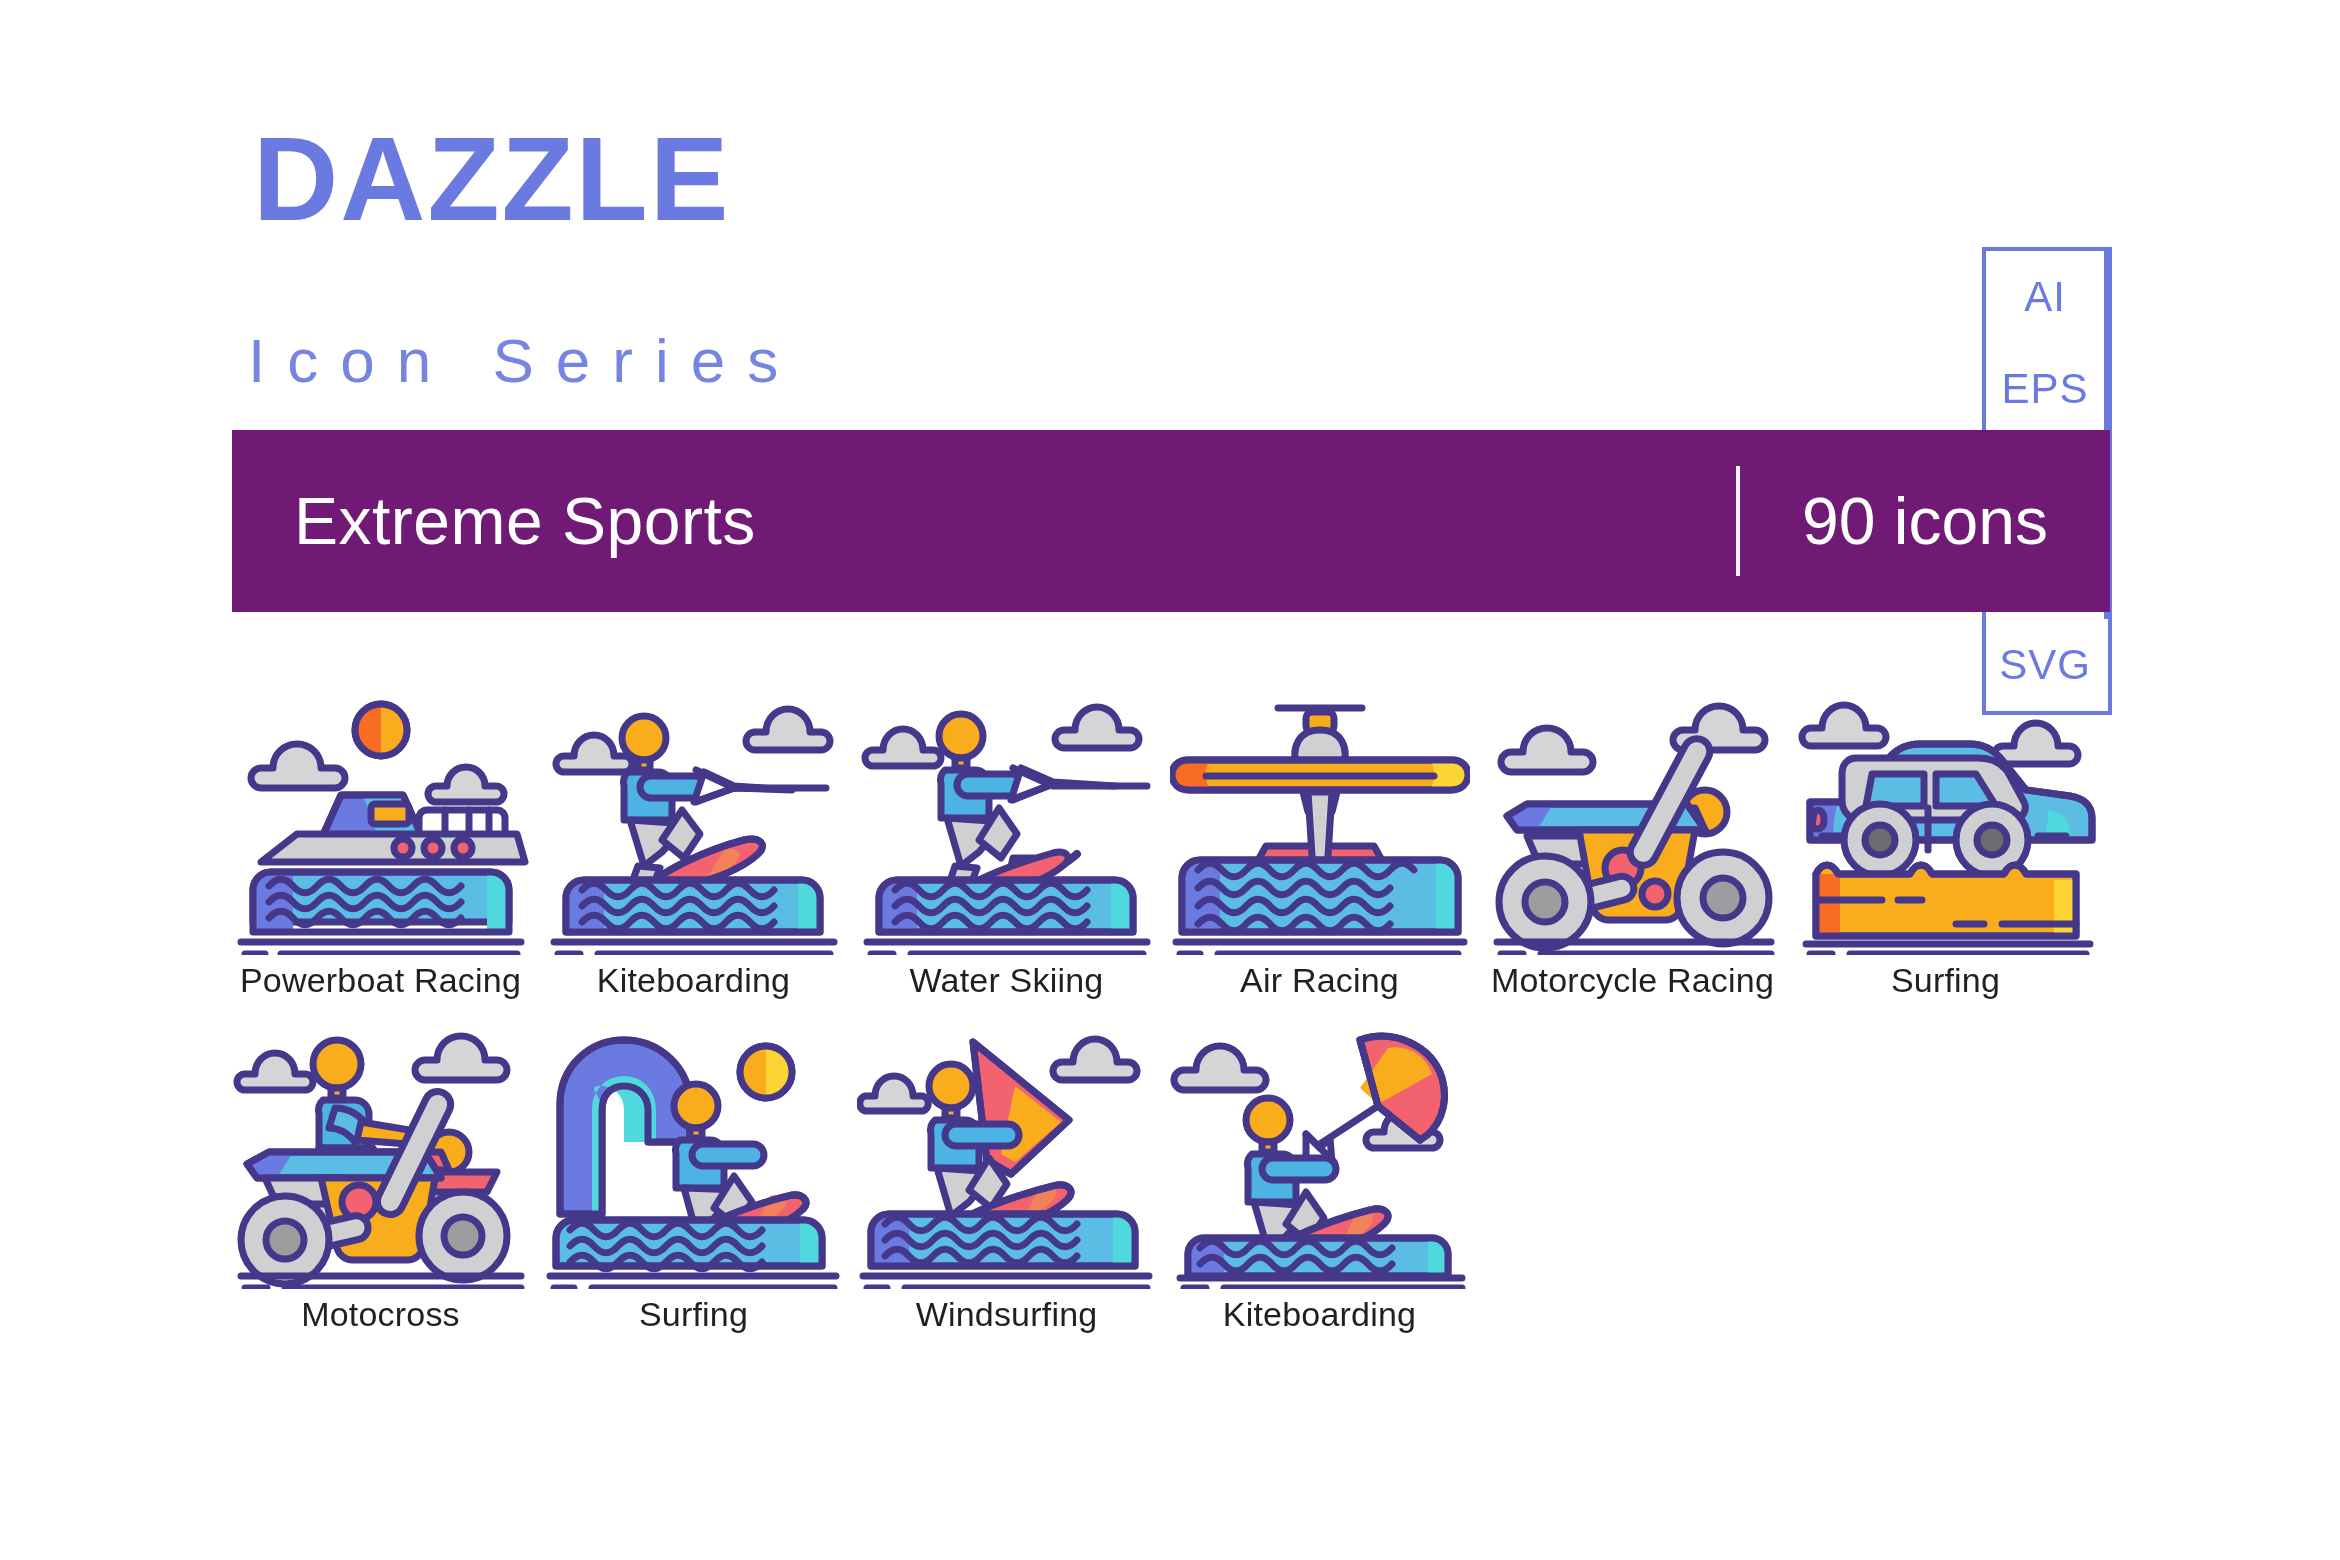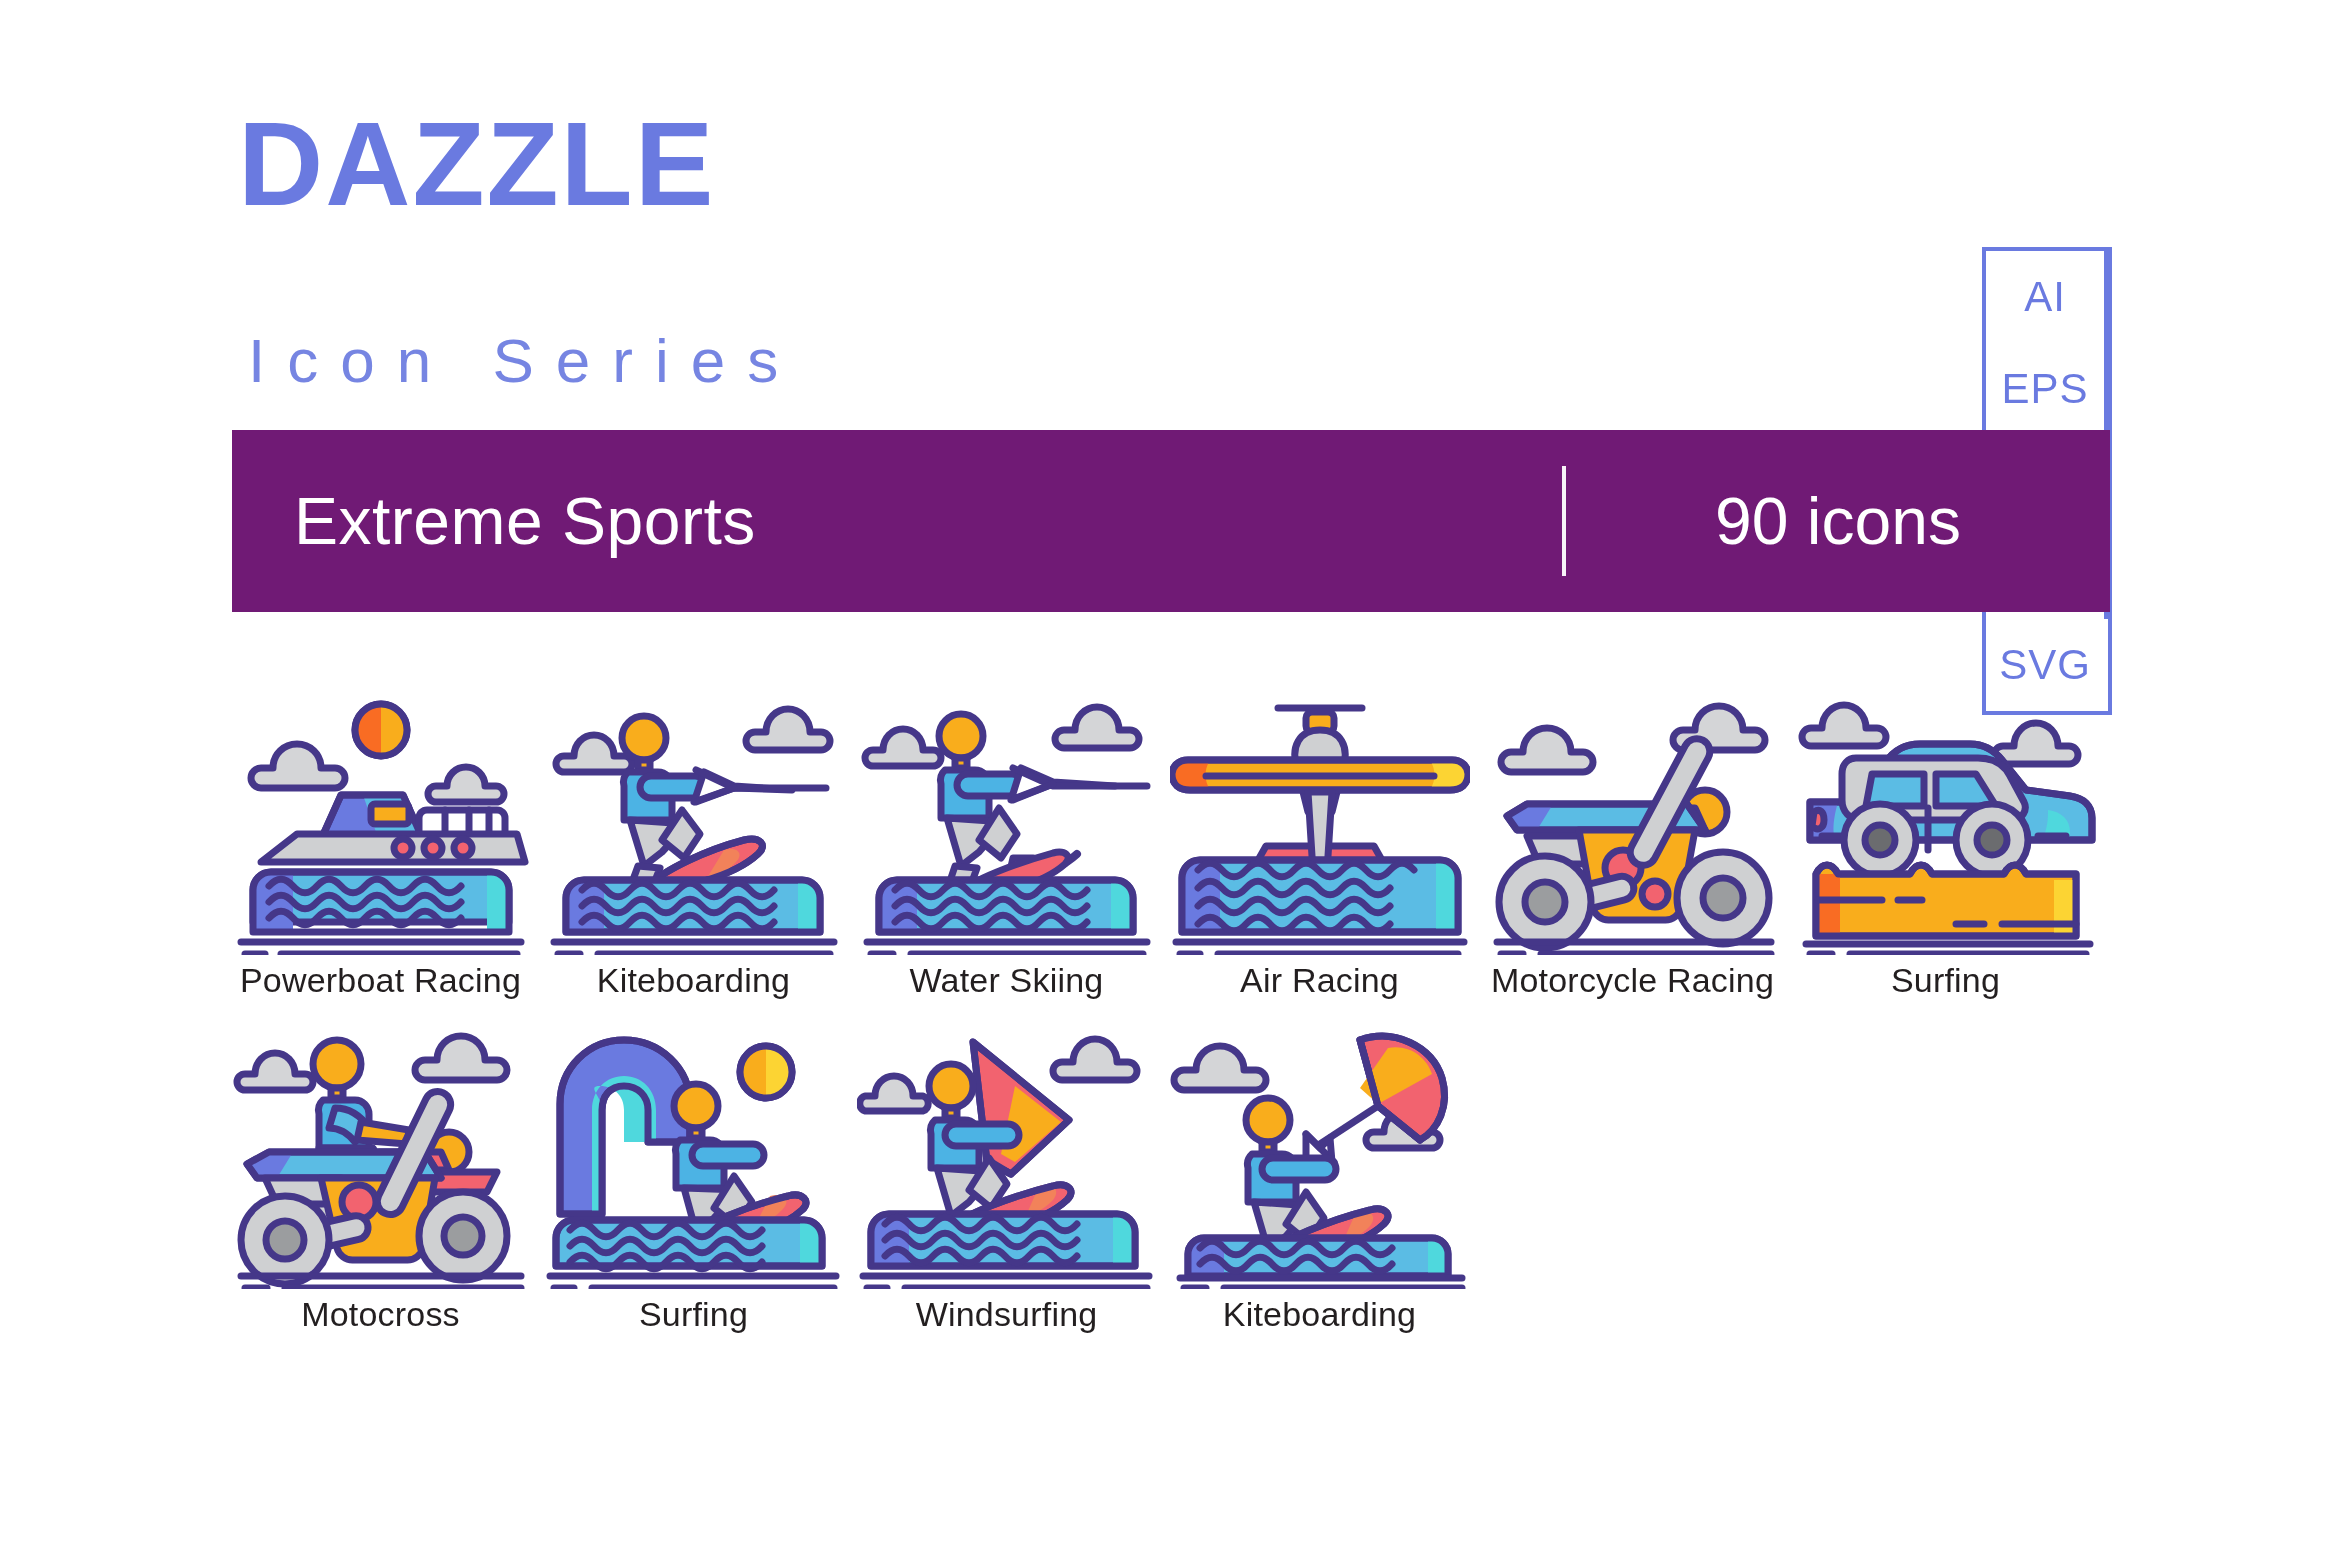--- a/index.html
+++ b/index.html
@@ -13,21 +13,21 @@
 
   
   .header{position:absolute;left:232px;top:75px;width:1880px;height:270px;}
   .brand-title{
     font-family:"Liberation Sans", sans-serif;
     font-weight:bold;
     font-size:118px;
     letter-spacing:2px;
     color:#6a7ae0;
     line-height:1;
-    margin:0;
+    margin:15px;
     position:absolute;left:6px;top:30px;
   }
   .brand-sub{
     position:absolute;left:16px;top:255px;
     font-size:62px;
     font-weight:400;
     letter-spacing:22px;
     color:#7685e2;
     line-height:1;
   }
@@ -64,21 +64,21 @@
   .banner-right{
     margin-left:auto;
     display:flex;align-items:center;
     height:100%;
   }
   .banner-divider{
     width:4px;height:110px;background:#ffffff;opacity:.95;
   }
   .banner-count{
     color:#ffffff;font-size:66px;font-weight:400;
-    width:544px;text-align:center;
+    width:370px;text-align:center;
   }
 
   
   .grid{
     position:absolute;left:224px;top:690px;
     width:1878px;
     display:grid;
     grid-template-columns:repeat(6,1fr);
     grid-row-gap:24px;
   }

